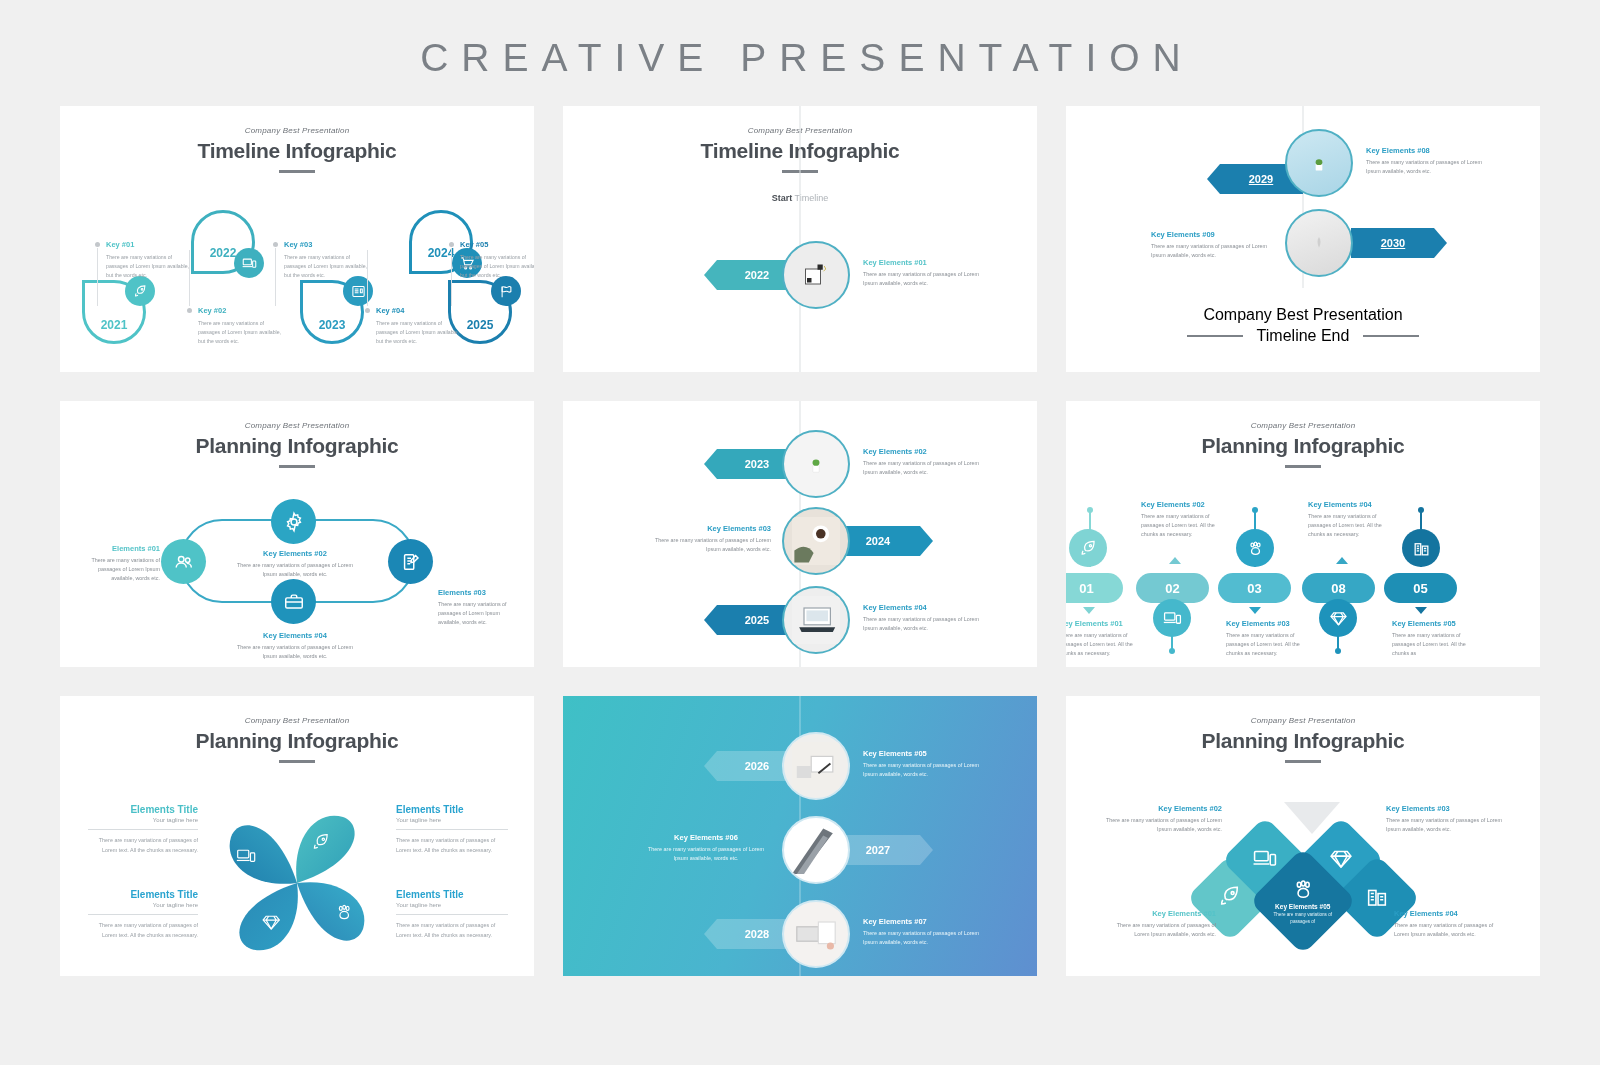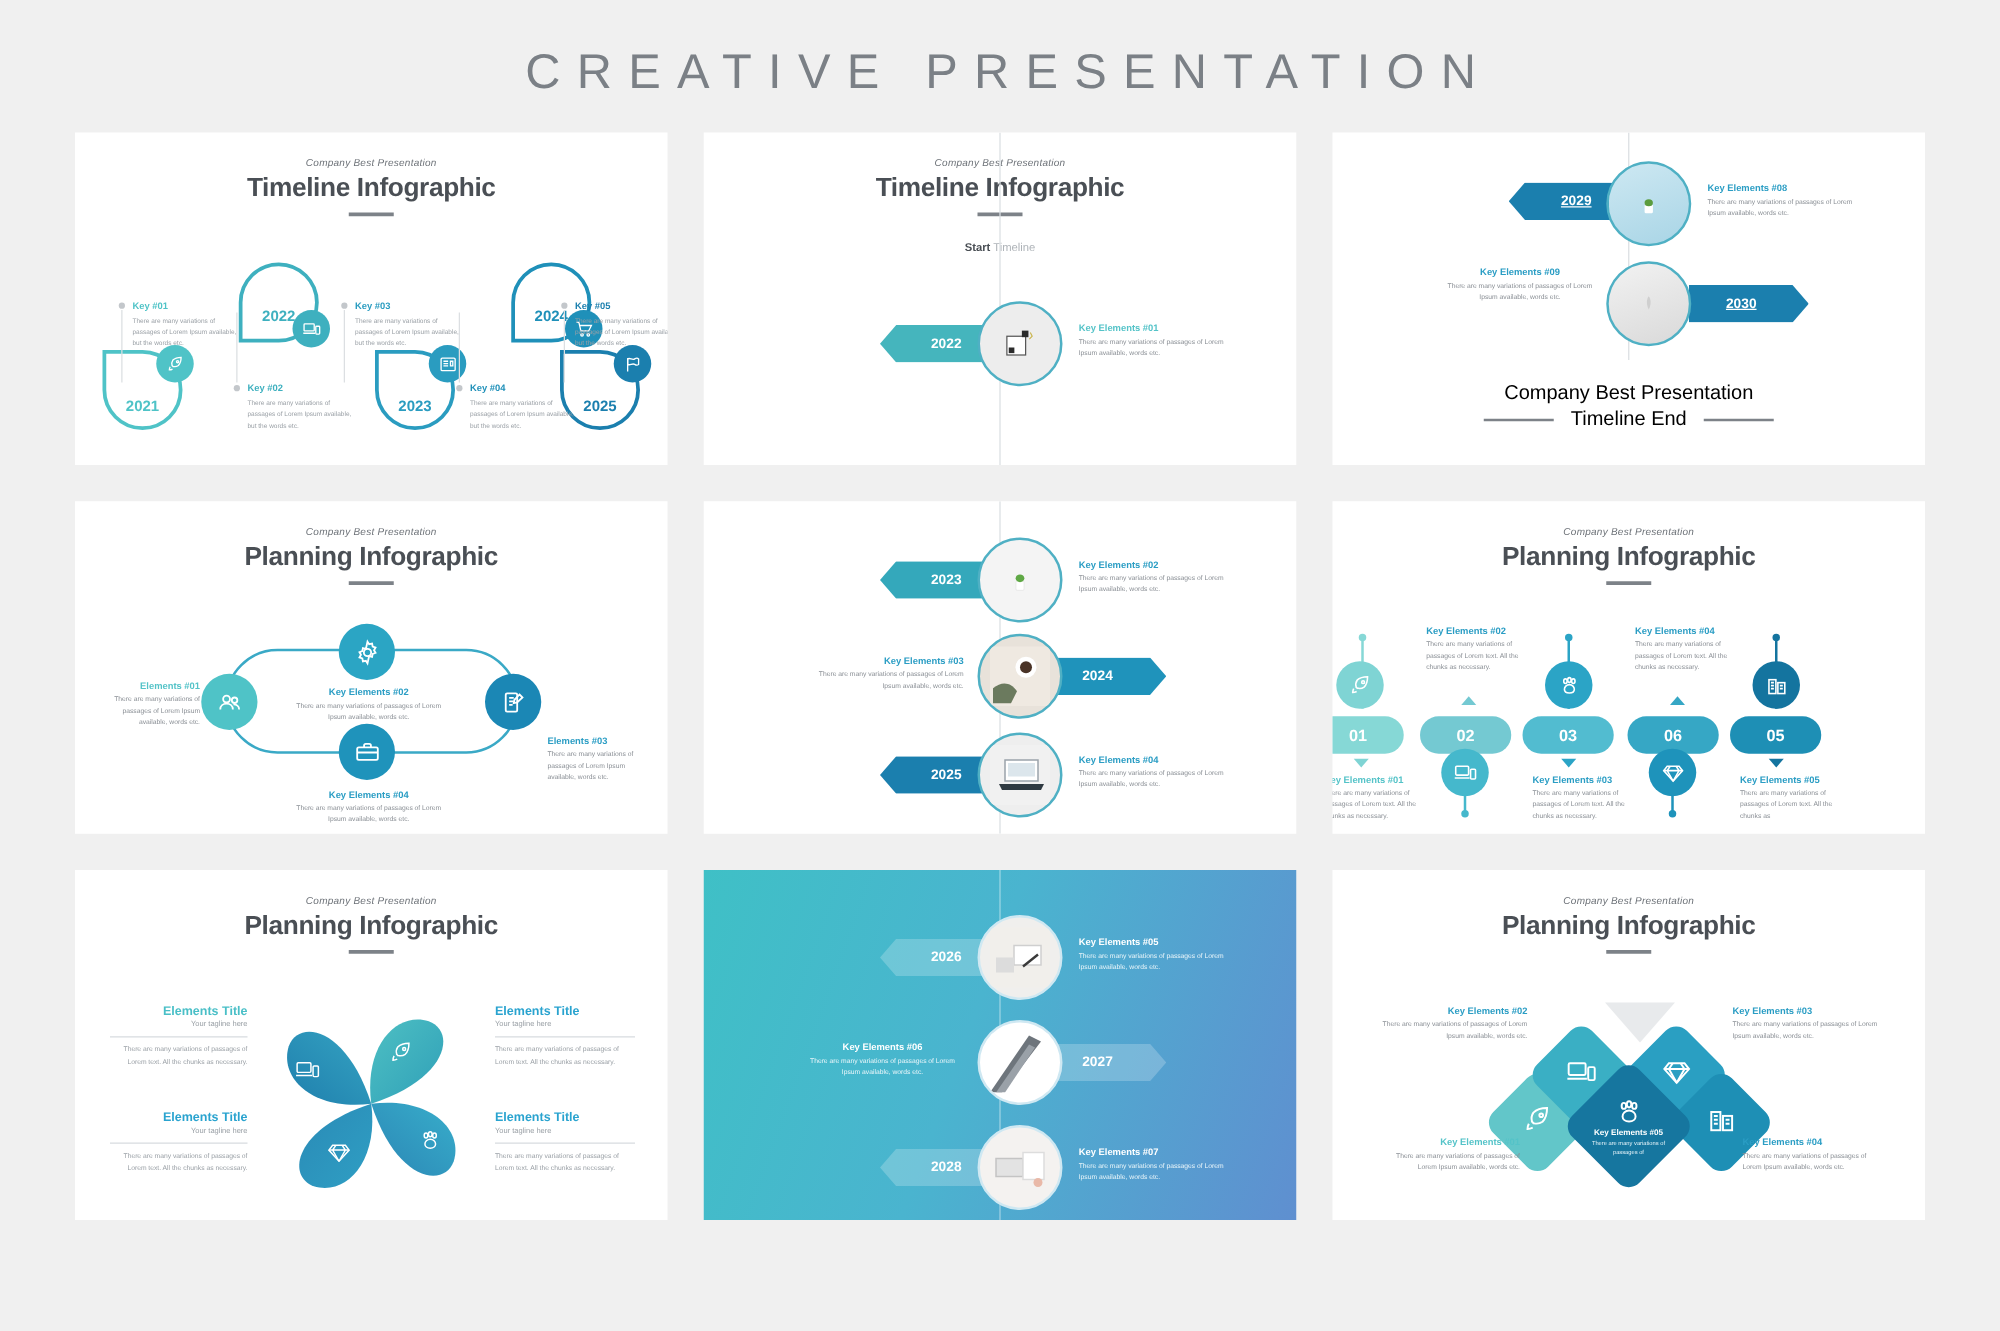--- a/index.html
+++ b/index.html
@@ -276,41 +276,41 @@
         <div class="ke-t lt">Key Elements #01</div>
         <div class="ke-b">There are many variations of passages of Lorem Ipsum available, words etc.</div>
       </div>
     </div>
   </div>
 
   <div class="slide">
     <div class="spine" style="top:0; height:182px;"></div>
 
     <div>
-      <div class="tag left" style="left:141px; top:40px; width:96px; background:#1b7fae;text-decoration:underline;">2029</div>
+      <div class="tag left" style="left:141px; top:58px; width:96px; background:#1b7fae;text-decoration:underline;">2029</div>
       <div class="photo" style="left:219px; top:23px; width:68px; height:68px; background:linear-gradient(160deg,#cde8f2,#a9d5e6);">
         <svg viewBox="0 0 24 24" width="20" height="22">
           <rect x="8" y="13" width="8" height="8" rx="1" fill="#fff"></rect>
           <ellipse cx="12" cy="11" rx="4" ry="3.4" fill="#5b9c3e"></ellipse>
         </svg>
       </div>
       <div style="position:absolute; left:300px; top:40px; width:130px;">
         <div class="ke-t">Key Elements #08</div>
         <div class="ke-b">There are many variations of passages of Lorem Ipsum available, words etc.</div>
       </div>
     </div>
 
     <div>
       <div class="tag right" style="left:285px; top:122px; width:96px; background:#1b7fae;text-decoration:underline;">2030</div>
       <div class="photo" style="left:219px; top:103px; width:68px; height:68px; background:linear-gradient(160deg,#f2f2f2,#d9d9d9);">
         <svg viewBox="0 0 24 24" width="16" height="26">
           <path d="M12 3c3 4 3 10 0 16-3-6-3-12 0-16z" fill="#cfcfcf"></path>
         </svg>
       </div>
-      <div style="position:absolute; left:85px; top:107px; width:130px; text-align:center;">
+      <div style="position:absolute; left:85px; top:124px; width:130px; text-align:left;">
         <div class="ke-t">Key Elements #09</div>
         <div class="ke-b">There are many variations of passages of Lorem Ipsum available, words etc.</div>
       </div>
     </div>
 
     <div style="position:absolute; left:0; right:0; top:200px; text-align:center;">
       <div class="sub">Company Best Presentation</div>
       <div style="display:flex; align-items:center; justify-content:center; gap:14px; margin-top:3px;">
         <span style="width:56px; height:2px; background:#7d8288;"></span>
         <span class="ttl">Timeline End</span>
@@ -489,21 +489,21 @@
         <div class="ke-b">There are many variations of passages of Lorem text. All the chunks as necessary.</div>
       </div>
     </div>
 
     <div>
       <div style="position:absolute; left:242px; top:99px; width:92px;">
         <div class="ke-t">Key Elements #04</div>
         <div class="ke-b">There are many variations of passages of Lorem text. All the chunks as necessary.</div>
       </div>
       <div class="tri" style="left:270px; top:156px; border-left:6px solid transparent; border-right:6px solid transparent; border-bottom:7px solid #36a7c5;"></div>
-      <div class="pill" style="left:236px; top:172px; width:73px; background:#36a7c5;">06</div>
+      <div class="pill" style="left:236px; top:172px; width:73px; background:#36a7c5;">08</div>
       <span class="stem" style="left:271px; top:202px; height:48px; background:#1e93bb;"></span>
       <div class="ic" style="left:253px; top:198px; width:38px; height:38px; background:#1e93bb;">
         <svg viewBox="0 0 24 24" width="19" height="19">
             <path d="M6 5h12l3.5 4.5L12 20 2.5 9.5z"></path>
             <path d="M2.5 9.5h19M9 5l-3 4.5 6 10.5M15 5l3 4.5-6 10.5"></path>
           </svg>
       </div>
       <span class="nub" style="left:269px; top:247px; background:#1e93bb;"></span>
     </div>
 

